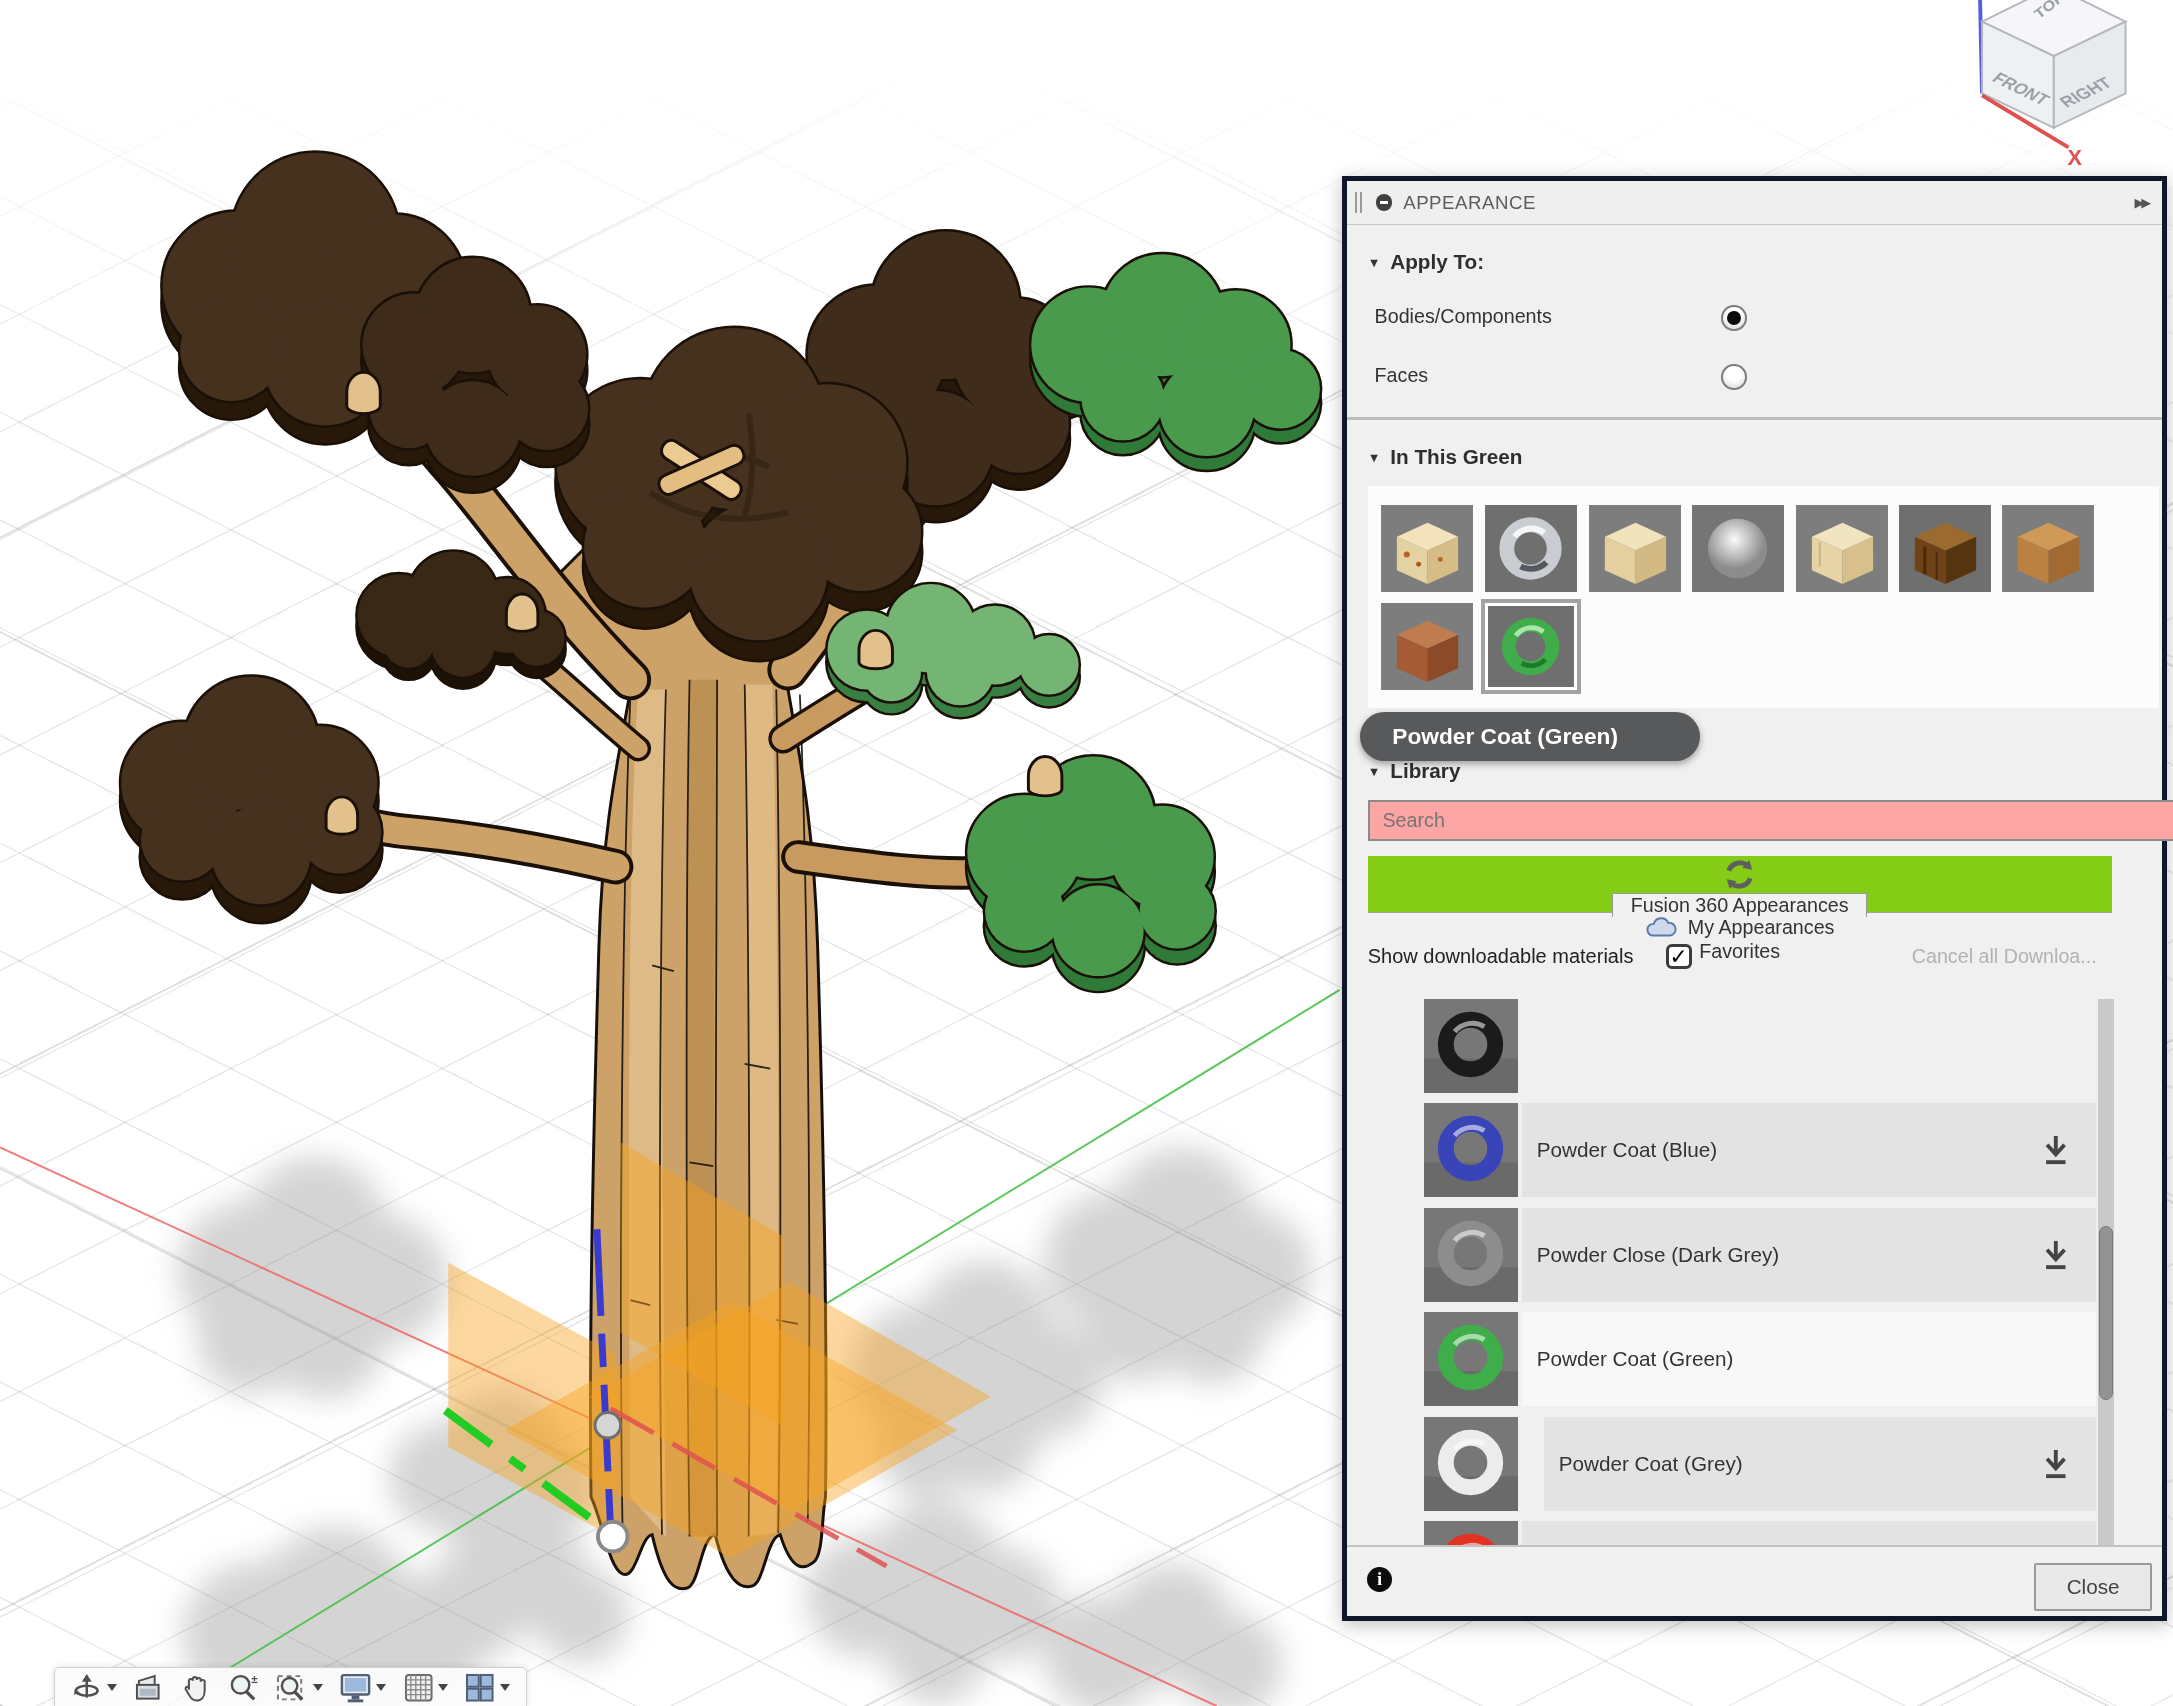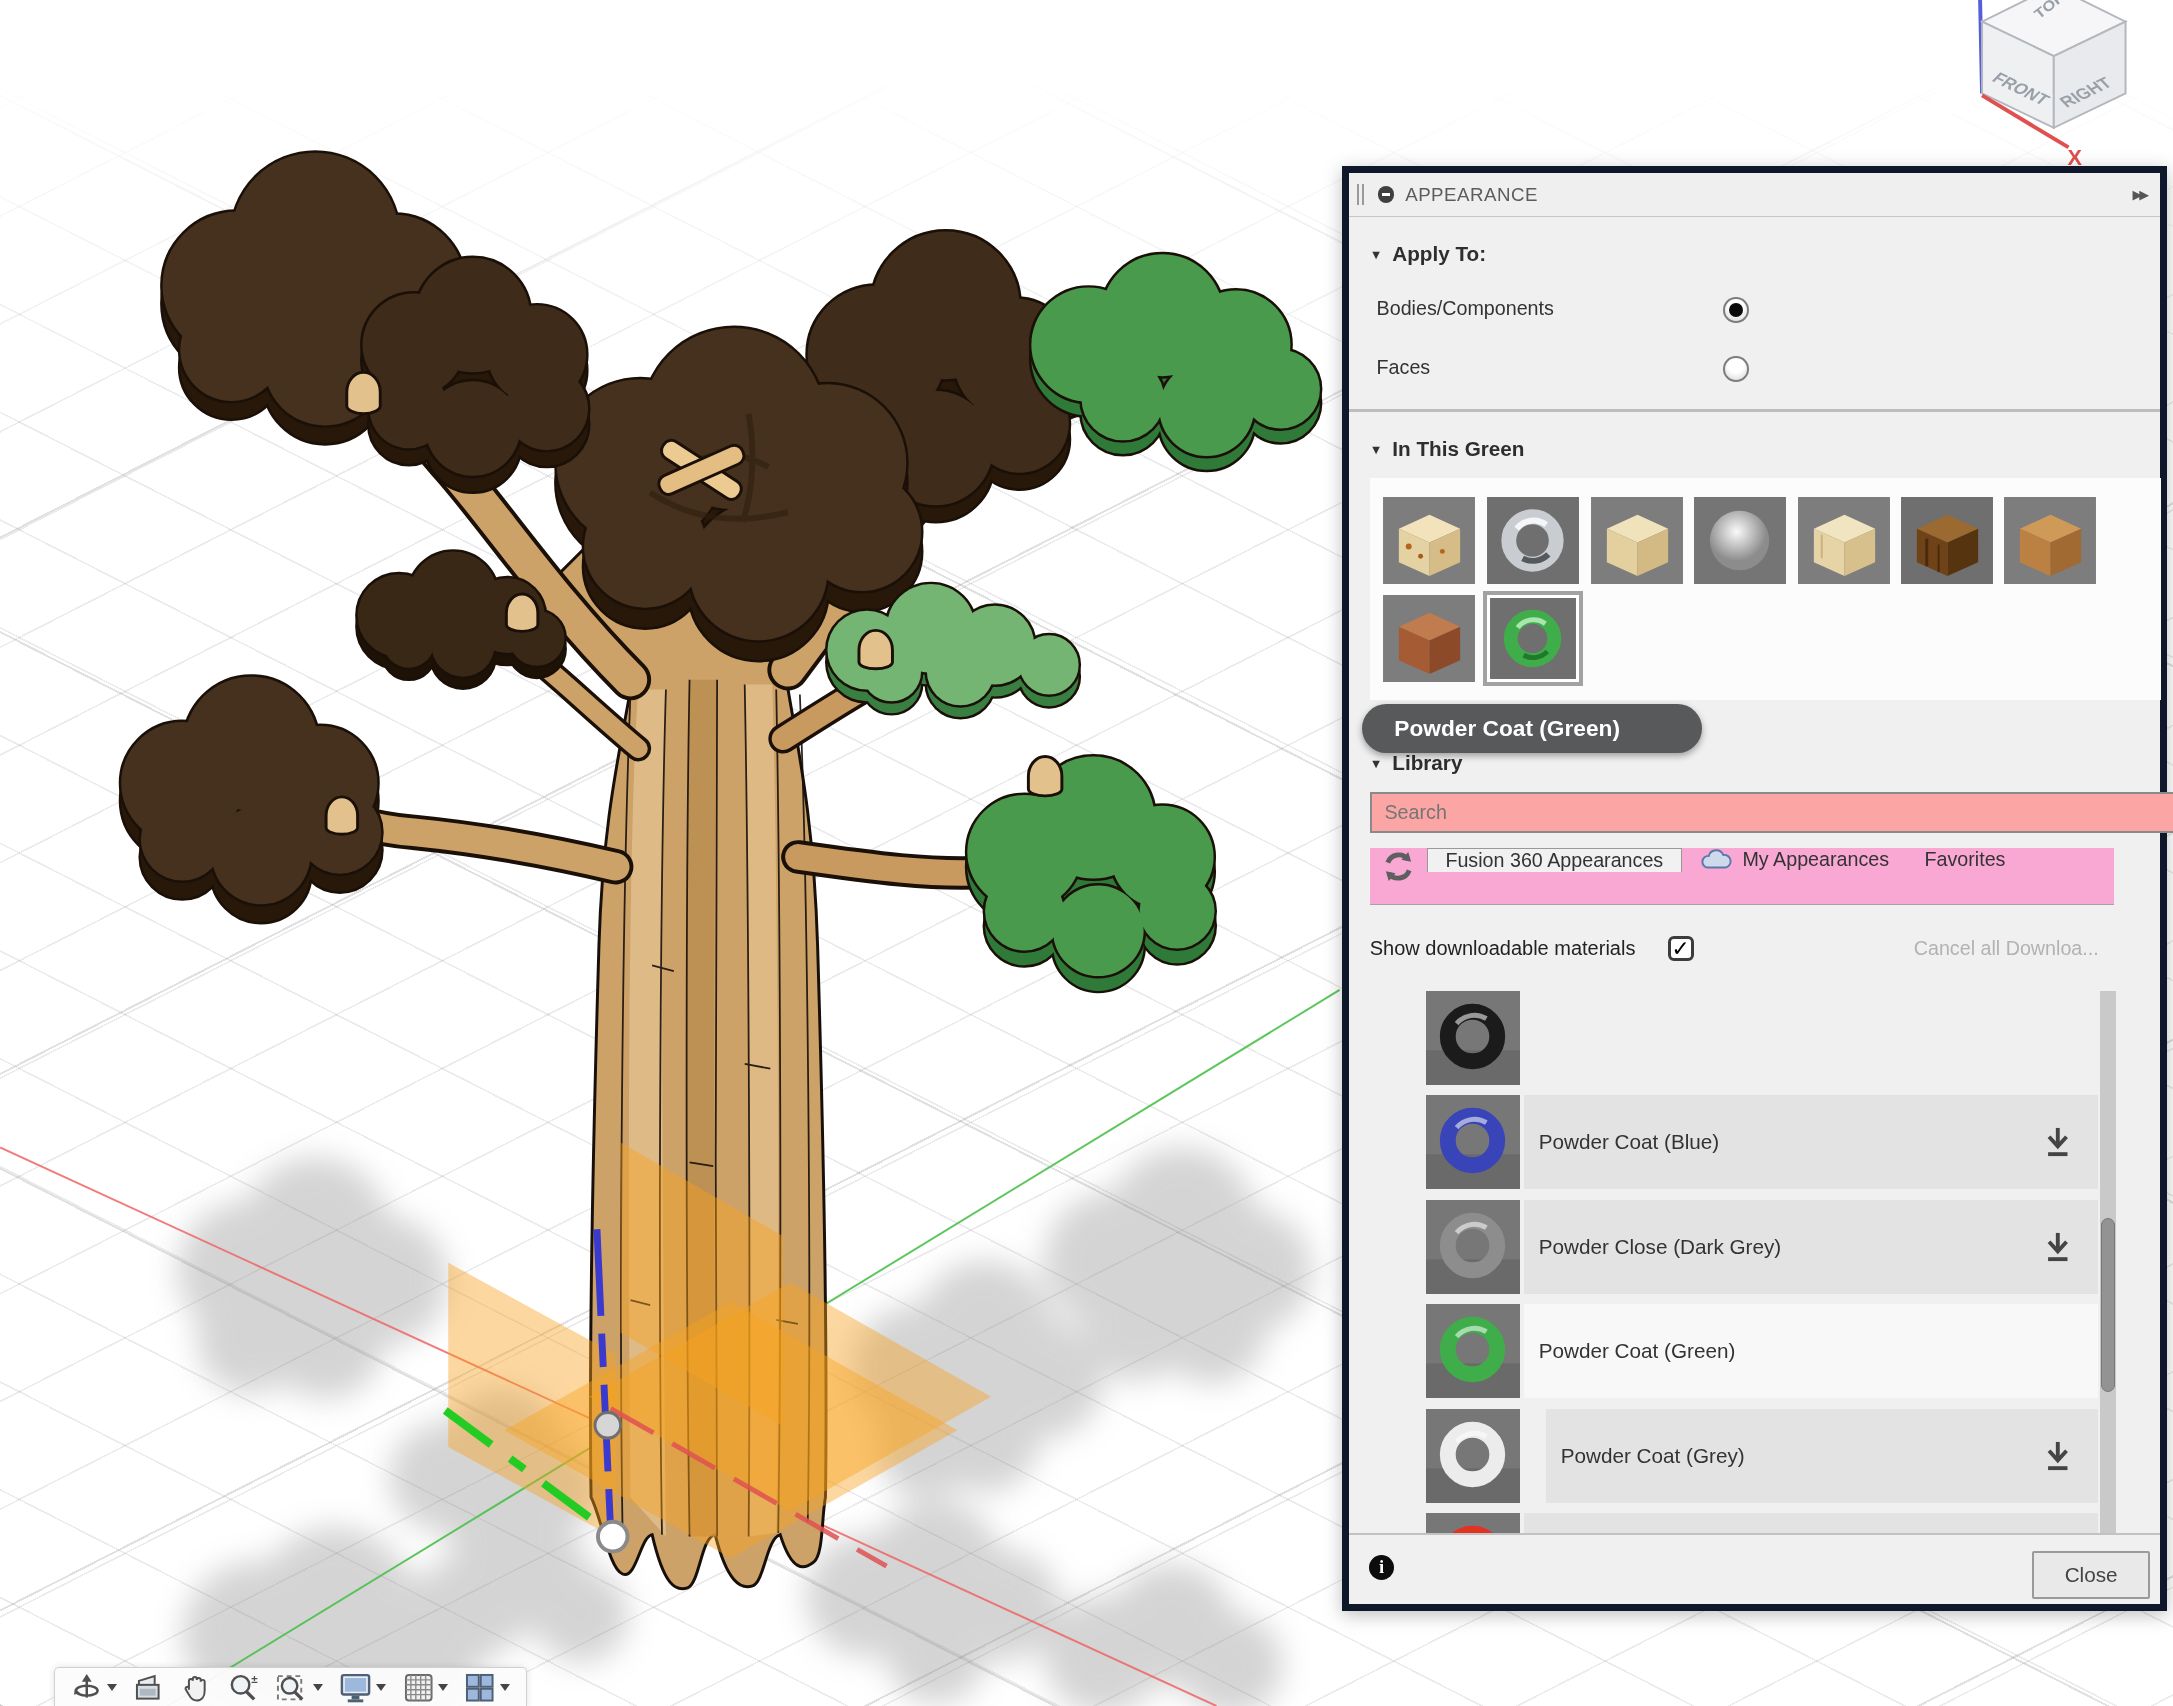--- a/index.html
+++ b/index.html
@@ -12,22 +12,22 @@
     background-image:
       repeating-linear-gradient(27deg,  rgba(115,115,120,.14) 0 1.6px, transparent 1.6px 96px),
       repeating-linear-gradient(153deg, rgba(115,115,120,.14) 0 1.6px, transparent 1.6px 96px),
       repeating-linear-gradient(27deg,  rgba(105,105,112,.20) 0 2px,   transparent 2px 478px),
       repeating-linear-gradient(153deg, rgba(105,105,112,.20) 0 2px,   transparent 2px 478px);}
   .grid::after{content:"";position:absolute;inset:0;
     background:linear-gradient(180deg,#fff 0,#fff 69px,rgba(255,255,255,0) 424px);}
   svg text{user-select:none;}
 
   
-  .panel{position:absolute;left:1342px;top:166px;width:825px;height:1445px;
-    background:#f0f0f0;border:7px solid #0f172a;box-sizing:border-box;
+  .panel{position:absolute;left:1342px;top:176px;width:825px;height:1445px;
+    background:#f0f0f0;border:5px solid #0f172a;box-sizing:border-box;
     box-shadow:0 3.9px 17.7px rgba(0,0,0,.25);color:#333;}
   .panel-header{position:absolute;left:0;top:0;right:0;height:43px;background:#efefef;
     border-bottom:1px solid #c6c6c6;display:flex;align-items:center;}
   .drag-grip{width:3px;height:21.7px;border-left:2px solid #9a9a9a;border-right:2px solid #9a9a9a;margin-left:7.9px;}
   .minus-ico{width:16.7px;height:16.7px;border-radius:50%;background:#3f3f3f;margin-left:13.8px;position:relative;}
   .minus-ico::after{content:"";position:absolute;left:3.9px;top:6.9px;width:8.9px;height:3px;background:#fff;}
   .panel-title{margin-left:10.8px;font-size:18.7px;letter-spacing:0.5px;color:#5c5c5c;}
   .collapse-ico{margin-left:auto;margin-right:13.8px;color:#555;font-size:12.8px;letter-spacing:-3px;}
 
   .sect-head{position:absolute;left:20.7px;display:flex;align-items:center;gap:9.9px;font-weight:bold;font-size:20.7px;color:#2e2e2e;}
@@ -45,22 +45,22 @@
   .tooltip{position:absolute;left:12.8px;top:531px;width:340px;height:49px;border-radius:25.6px;
     background:#58595b;box-shadow:0 3px 7.9px rgba(0,0,0,.35);display:flex;align-items:center;z-index:5;}
   .tooltip span{margin-left:32.5px;color:#fff;font-weight:bold;font-size:22.7px;}
 
   .search{position:absolute;left:20.7px;top:619px;width:874px;height:41px;background:#fca5a5;
     border:2px solid #8a8a8a;box-sizing:border-box;display:flex;align-items:center;}
   .search input{border:none;outline:none;flex:1;font-size:19.7px;color:#555;margin-left:10.8px;
     font-family:"Liberation Sans",sans-serif;background:transparent;}
   .search .mag{margin-right:7.9px;}
 
-  .tabbar{position:absolute;left:20.7px;top:675px;width:744px;height:57px;background:#f9a8d4;
-    border-bottom:1px solid #a3a3a3;box-sizing:border-box;display:flex;align-items:flex-start;}
+  .tabbar{position:absolute;left:20.7px;top:675px;width:744px;height:57px;background:#84cc16;
+    border-bottom:1px solid #a3a3a3;box-sizing:border-box;display:flex;align-items:center;flex-direction:column;}
   .tab{display:flex;align-items:center;gap:9.9px;padding:0 17.7px;font-size:19.7px;color:#333;}
   .tab.active{background:#f1f1f1;border:1px solid #999;border-bottom:none;margin-bottom:-1px;}
   .refresh{width:57px;display:flex;align-items:center;justify-content:center;}
 
   .chkrow{position:absolute;left:20.7px;top:759px;width:729px;height:33px;display:flex;align-items:center;}
   .chkrow .lab{font-size:20px;color:#222;}
   .checkbox{width:25.6px;height:25.6px;border:3px solid #3c3c3c;border-radius:5.9px;background:#fff;
     margin-left:32.5px;display:flex;align-items:center;justify-content:center;
     font-size:21.7px;font-weight:bold;color:#000;box-sizing:border-box;line-height:1;}
   .cancel{margin-left:auto;color:#b2b2b2;font-size:19.7px;}

